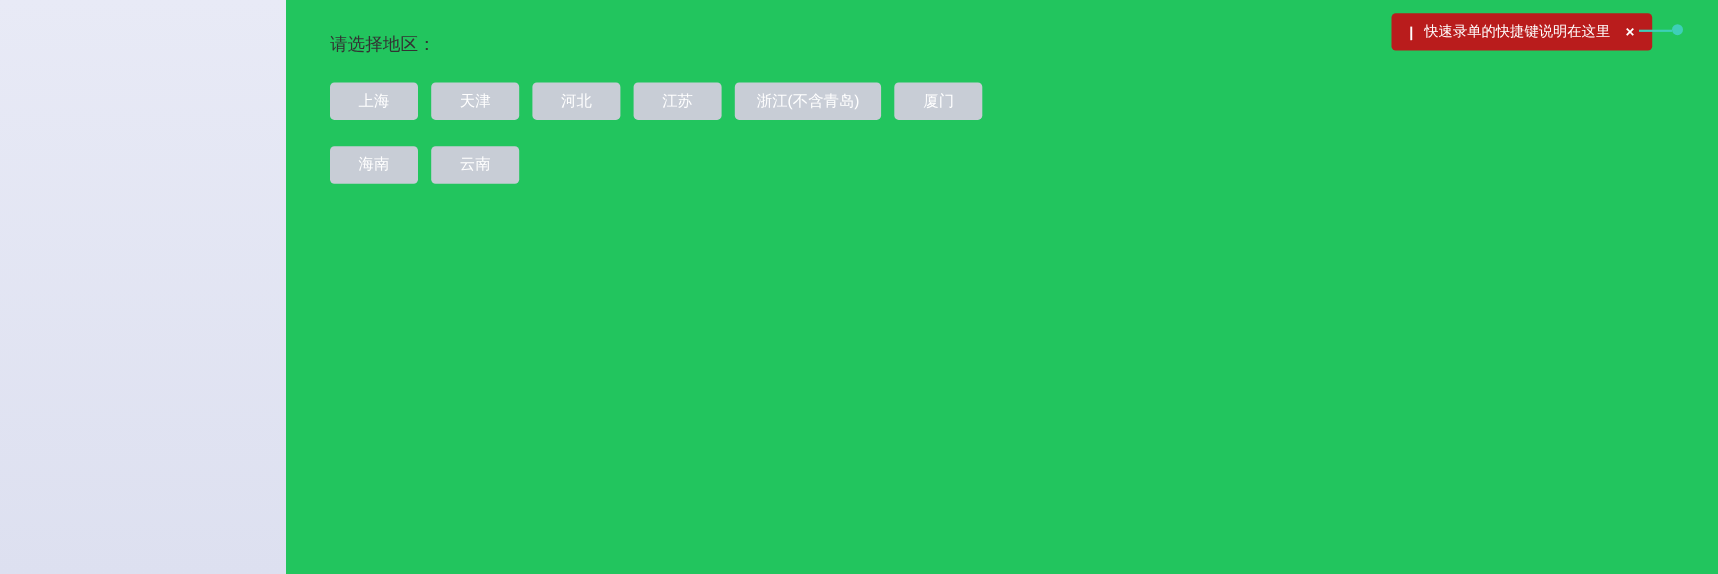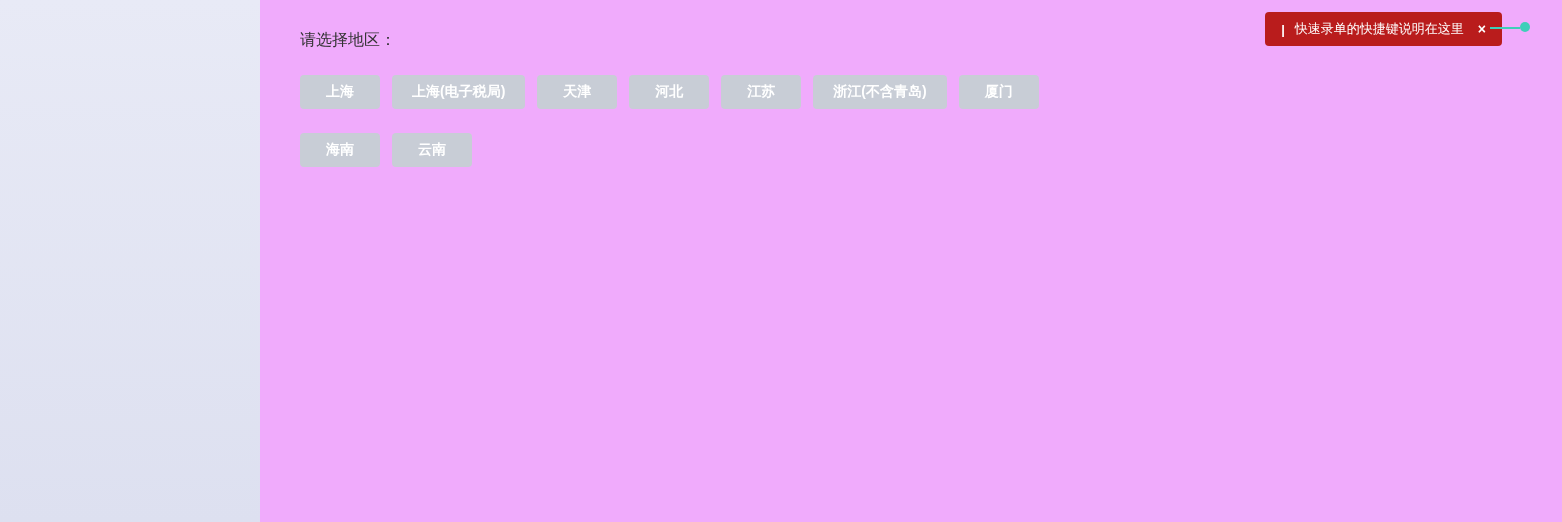--- a/index.html
+++ b/index.html
@@ -25,21 +25,21 @@
       height: 522px;
       background: linear-gradient(180deg, #e8eaf6 0%, #dde0f0 100%);
     }
 
     .main-content {
       position: absolute;
       left: 260px;
       top: 0;
       right: 0;
       bottom: 0;
-      background: #f0abfc;
+      background: #22c55e;
       padding: 30px 40px;
     }
 
     .section-title {
       font-size: 16px;
       color: #333333;
       margin-bottom: 24px;
       font-weight: normal;
     }
 
@@ -53,21 +53,20 @@
       padding: 8px 20px;
       background: #c8cdd6;
       border: none;
       border-radius: 4px;
       color: #ffffff;
       font-size: 14px;
       cursor: pointer;
       min-width: 80px;
       text-align: center;
       font-family: 'Microsoft YaHei', 'PingFang SC', sans-serif;
-      font-weight: bold;
     }
 
     
     .tooltip-banner {
       position: absolute;
       top: 12px;
       right: 60px;
       background: #b91c1c;
       color: #ffffff;
       padding: 8px 16px;
@@ -119,21 +118,20 @@
 <body>
 
 <div class="left-sidebar"></div>
 
 <div class="main-content">
   <div class="section-title">请选择地区：</div>
 
   <div class="region-grid">
 
     <button class="region-btn">上海</button>
-    <button class="region-btn">上海(电子税局)</button>
     <button class="region-btn">天津</button>
     <button class="region-btn">河北</button>
     <button class="region-btn">江苏</button>
     <button class="region-btn">浙江(不含青岛)</button>
     <button class="region-btn">厦门</button>
 
     <div style="width: 100%; height: 0;"></div>
 
     <button class="region-btn">海南</button>
     <button class="region-btn">云南</button>

